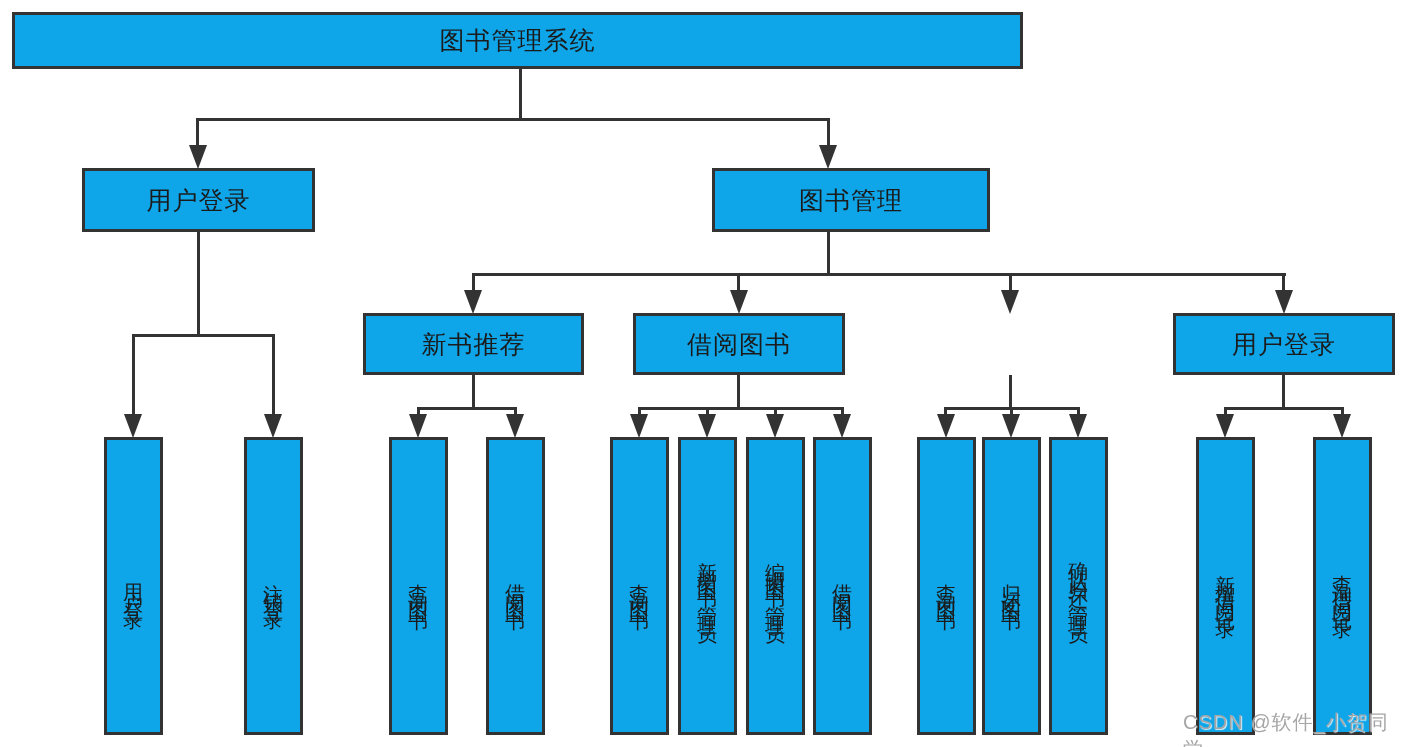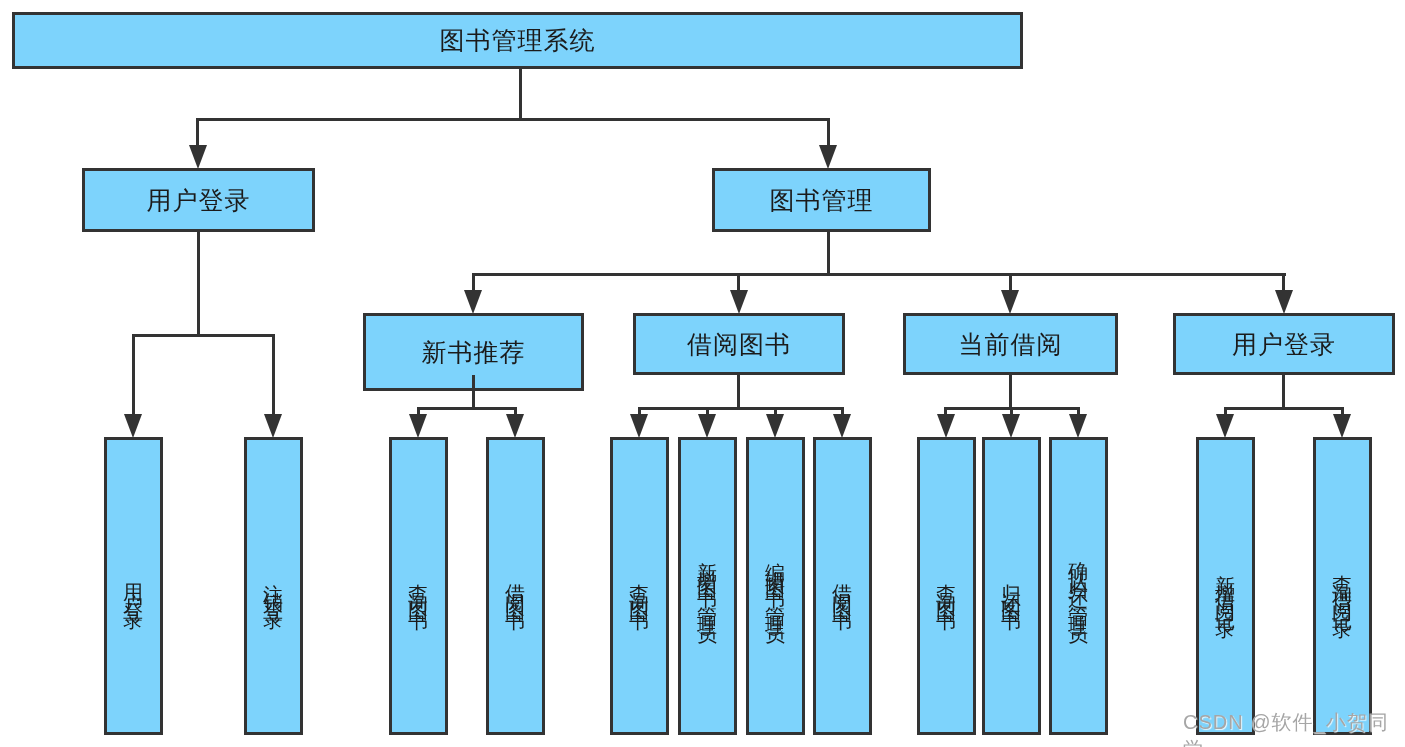--- a/index.html
+++ b/index.html
@@ -1,21 +1,21 @@
 <!DOCTYPE html>
 <html><head>
 <meta charset="utf-8">
 <style>
   html,body{margin:0;padding:0;background:#fff;}
   .stage{
     position:relative;width:1405px;height:747px;background:#ffffff;
     font-family:"Liberation Sans",sans-serif;overflow:hidden;color:#1b1b1b;
   }
   .box{
-    position:absolute;box-sizing:border-box;border:3px solid #333333;background:#7dd3fc;
+    position:absolute;box-sizing:border-box;border:3px solid #333333;background:#0ea5e9;
     display:flex;align-items:center;justify-content:center;
   }
   .hbox{font-size:25px;letter-spacing:1px;}
   .tall{top:437px;width:59px;height:298px;}
   .vtext{
     writing-mode:vertical-rl;text-orientation:mixed;
     font-size:20px;letter-spacing:9px;line-height:1;white-space:nowrap;
   }
   .vl,.hl{position:absolute;background:#333333;}
   .vl{width:3px;}
@@ -43,21 +43,21 @@
   <div class="vl" style="left:519px;top:69px;height:51px;"></div>
   <div class="hl" style="left:196px;top:118px;width:634px;"></div>
   <div class="vl" style="left:196px;top:118px;height:32px;"></div>
   <div class="vl" style="left:827px;top:118px;height:32px;"></div>
   <div class="arr" style="left:189px;top:145px;"></div>
   <div class="arr" style="left:819px;top:145px;"></div>
 
   <div class="box hbox" style="left:82px;top:168px;width:233px;height:64px;">
     <span>用户登录</span>
   </div>
-  <div class="box hbox" style="left:712px;top:168px;width:219px;height:64px;">
+  <div class="box hbox" style="left:712px;top:168px;width:278px;height:64px;">
     <span>图书管理</span>
   </div>
 
   <div class="vl" style="left:197px;top:232px;height:104px;"></div>
   <div class="hl" style="left:132px;top:334px;width:143px;"></div>
   <div class="vl" style="left:132px;top:334px;height:82px;"></div>
   <div class="vl" style="left:272px;top:334px;height:82px;"></div>
   <div class="arr" style="left:124px;top:414px;"></div>
   <div class="arr" style="left:264px;top:414px;"></div>
 
@@ -65,28 +65,25 @@
   <div class="hl" style="left:472px;top:273px;width:814px;"></div>
   <div class="vl" style="left:472px;top:273px;height:20px;"></div>
   <div class="vl" style="left:737px;top:273px;height:20px;"></div>
   <div class="vl" style="left:1009px;top:273px;height:20px;"></div>
   <div class="vl" style="left:1282px;top:273px;height:20px;"></div>
   <div class="arr" style="left:464px;top:290px;"></div>
   <div class="arr" style="left:730px;top:290px;"></div>
   <div class="arr" style="left:1001px;top:290px;"></div>
   <div class="arr" style="left:1275px;top:290px;"></div>
 
-  <div class="box hbox" style="left:363px;top:313px;width:221px;height:78px;text-align:center;">
+  <div class="box hbox" style="left:363px;top:313px;width:221px;height:62px;text-align:center;">
     <span>新书推荐</span>
   </div>
   <div class="box hbox" style="left:633px;top:313px;width:212px;height:62px;">
     <span>借阅图书</span>
-  </div>
-  <div class="box hbox" style="left:903px;top:313px;width:215px;height:62px;">
-    <span>当前借阅</span>
   </div>
   <div class="box hbox" style="left:1173px;top:313px;width:222px;height:62px;">
     <span>用户登录</span>
   </div>
 
   <div class="vl" style="left:472px;top:375px;height:34px;"></div>
   <div class="hl" style="left:417px;top:407px;width:100px;"></div>
   <div class="vl" style="left:417px;top:407px;height:11px;"></div>
   <div class="vl" style="left:514px;top:407px;height:11px;"></div>
   <div class="arr" style="left:409px;top:414px;"></div>

